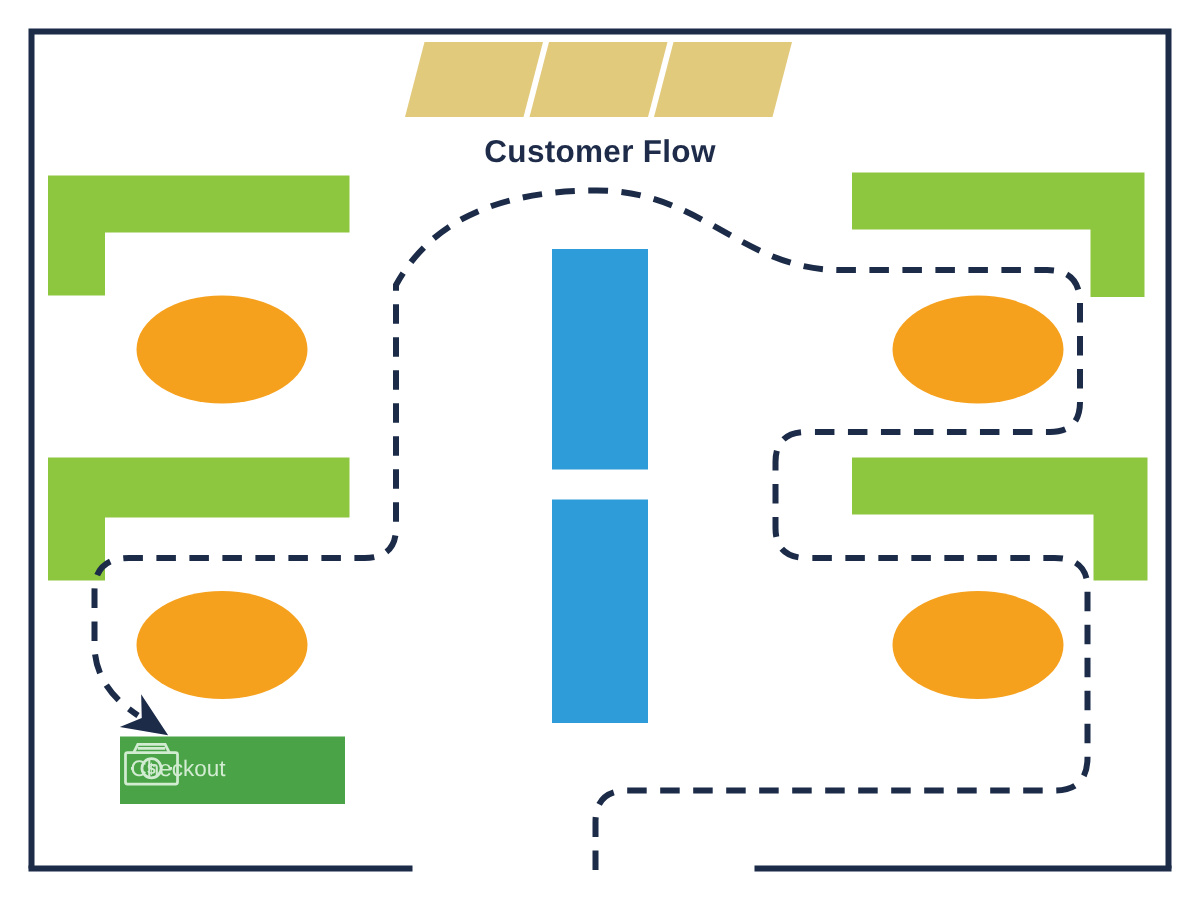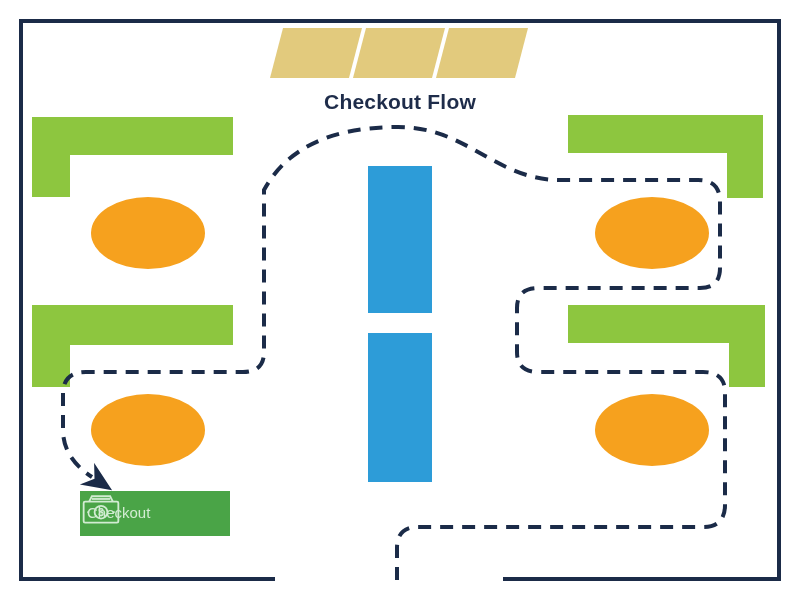--- a/index.html
+++ b/index.html
@@ -85,21 +85,21 @@
              C495 180 468 127 398 127
              C328 127 286 150 264 190
              L264 352
              Q264 372 243 372
              L86 372
              Q63 372 63 394
              L63 430
              Q63 458 92 477"></path>
   </svg>
 
-  <div class="diagram-title">Checkout Flow</div>
+  <div class="diagram-title">Customer Flow</div>
 
   <div class="checkout">
     <svg class="money-icon" width="42" height="36" viewBox="0 0 46 38">
       <path class="ln" d="M10 11 L13 5 H33 L36 11"></path>
       <path class="ln" d="M13 8 H33"></path>
       <rect class="ln" x="4" y="11" width="38" height="23" rx="1.5"></rect>
       <circle class="ln" cx="23" cy="22.5" r="7"></circle>
       <path class="ln" d="M8 22.5 h2 M36 22.5 h2"></path>
       <text class="sym" x="23" y="26.5" text-anchor="middle">$</text>
     </svg>

